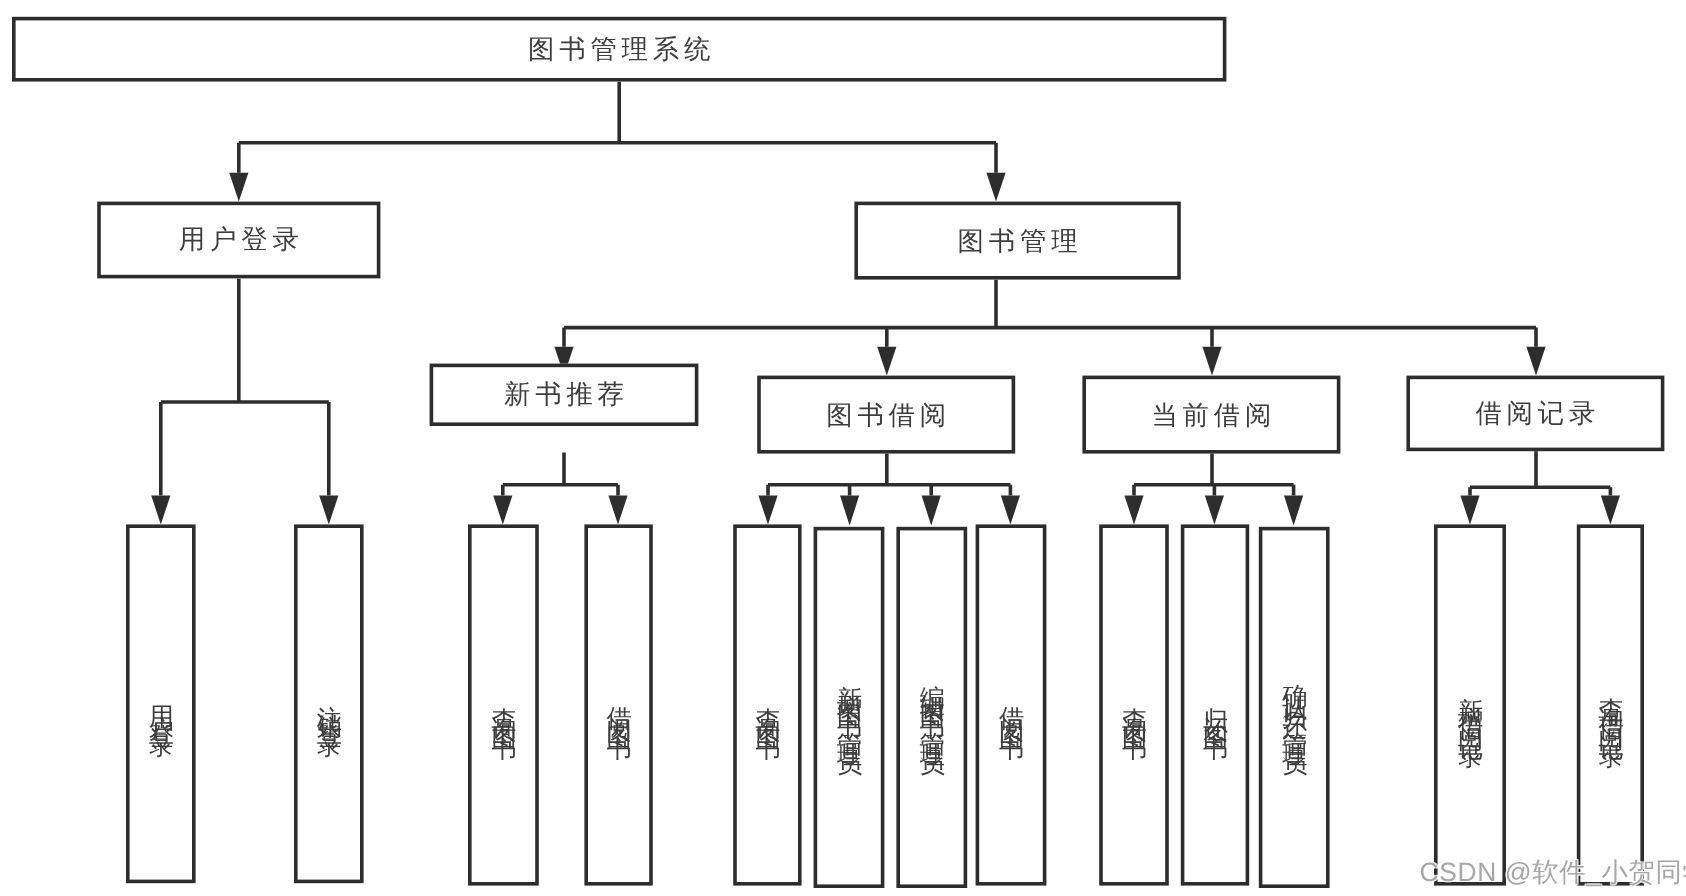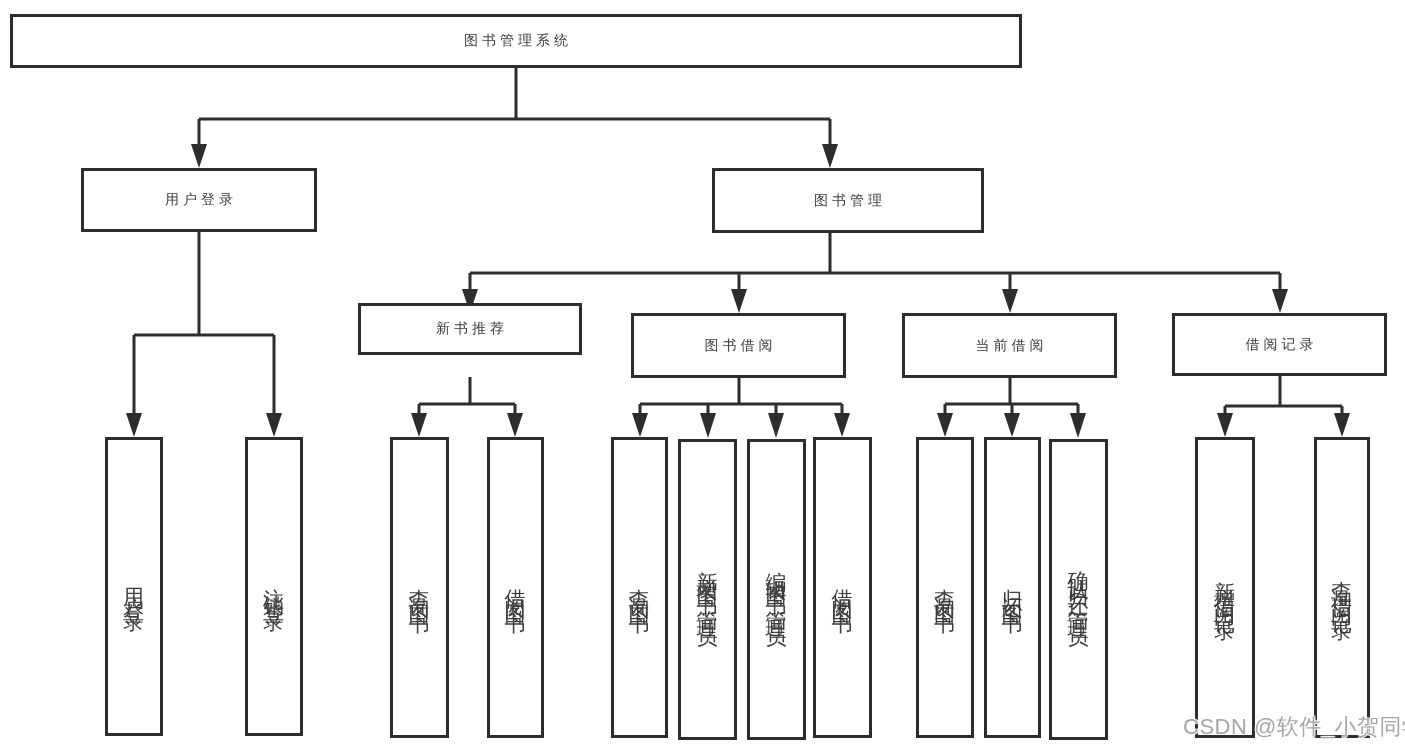--- a/index.html
+++ b/index.html
@@ -20,21 +20,21 @@
     position: absolute;
     box-sizing: border-box;
     border: 3px solid #2d2d2d;
     background: #ffffff;
     display: flex;
     align-items: center;
     justify-content: center;
     color: #3d3d3d;
   }
   .hbox {
-    font-size: 14px;
+    font-size: 22px;
     letter-spacing: 4px;
     text-indent: 4px; 
     white-space: nowrap;
   }
   .vbox .vtext {
     writing-mode: vertical-rl;
     text-orientation: mixed;
     font-size: 21px;
     letter-spacing: 8px;
     line-height: 1;

